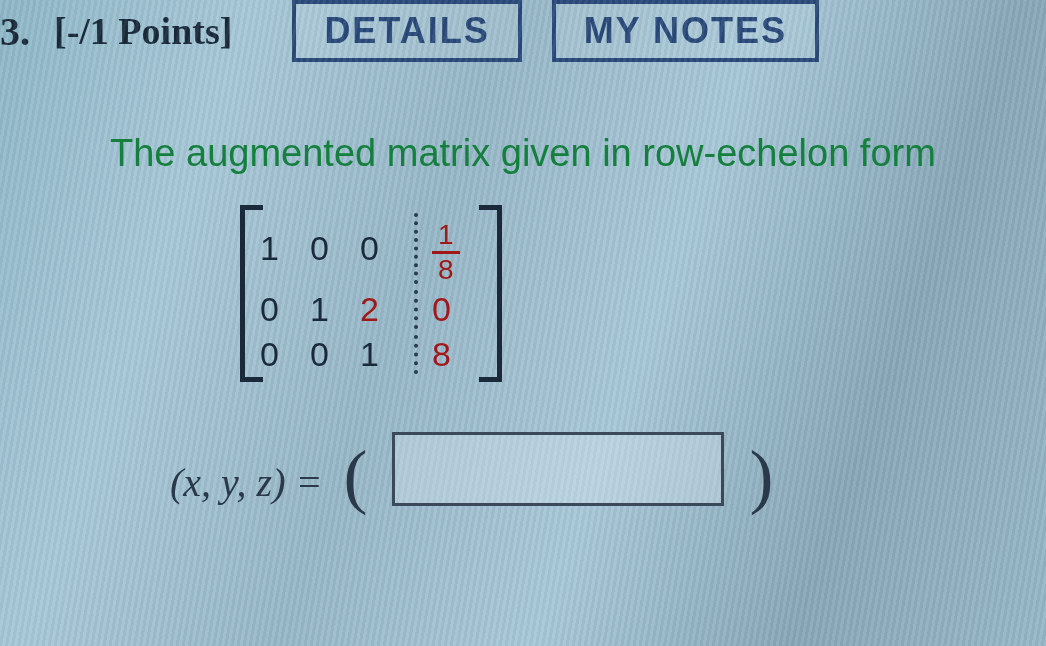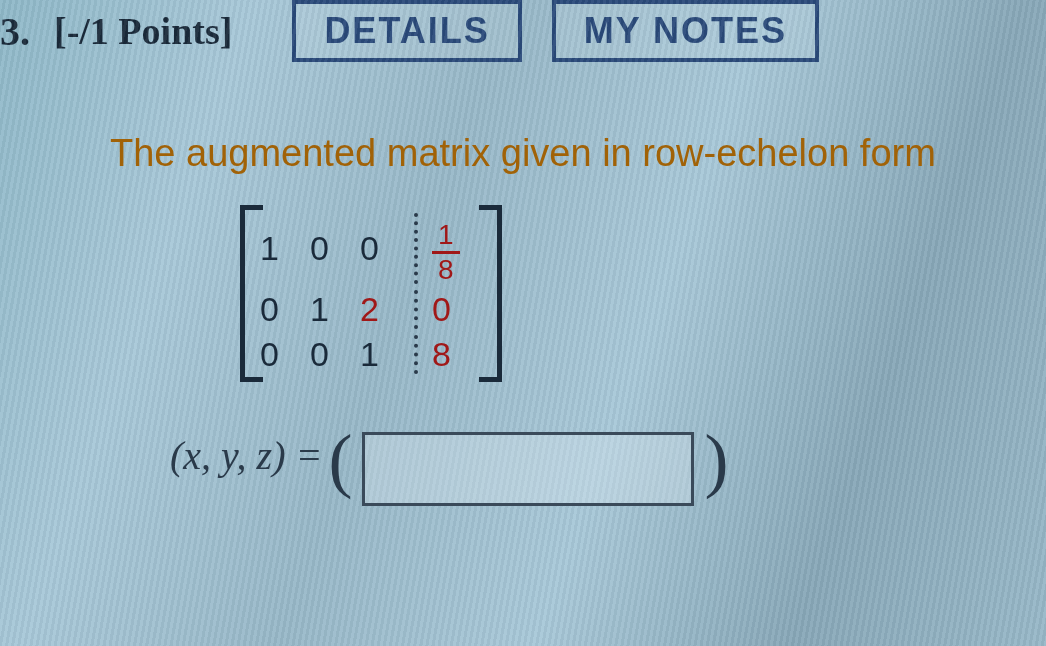--- a/index.html
+++ b/index.html
@@ -50,21 +50,21 @@
     font-family: Arial, sans-serif;
   }
   .btn.details { margin-left: 40px; }
   .btn.notes { margin-left: 10px; }
   .content {
     padding: 60px 0 0 110px;
     position: relative;
   }
   .prompt {
     font-size: 38px;
-    color: #a16207;
+    color: #15803d;
     font-family: Verdana, Geneva, sans-serif;
     margin-bottom: 30px;
   }
   
   .matrix-wrap {
     margin-left: 130px;
     display: inline-block;
     position: relative;
     padding: 8px 20px;
   }
@@ -102,25 +102,26 @@
     font-size: 28px;
     line-height: 1;
   }
   .frac .num { border-bottom: 3px solid #a01818; padding: 0 6px 2px 6px; }
   .frac .den { padding-top: 2px; }
   
   .answer-row {
     margin-top: 50px;
     margin-left: 60px;
     display: flex;
-    align-items: flex-start;
+    align-items: flex-end;
     font-size: 40px;
     color: #2a3a4a;
     font-style: italic;
     font-family: Georgia, serif;
+    gap: 15px;
   }
   .paren {
     font-size: 72px;
     font-style: normal;
     font-family: 'Times New Roman', serif;
     line-height: 0.8;
     padding: 0 6px;
   }
   .answer-input {
     width: 310px;

